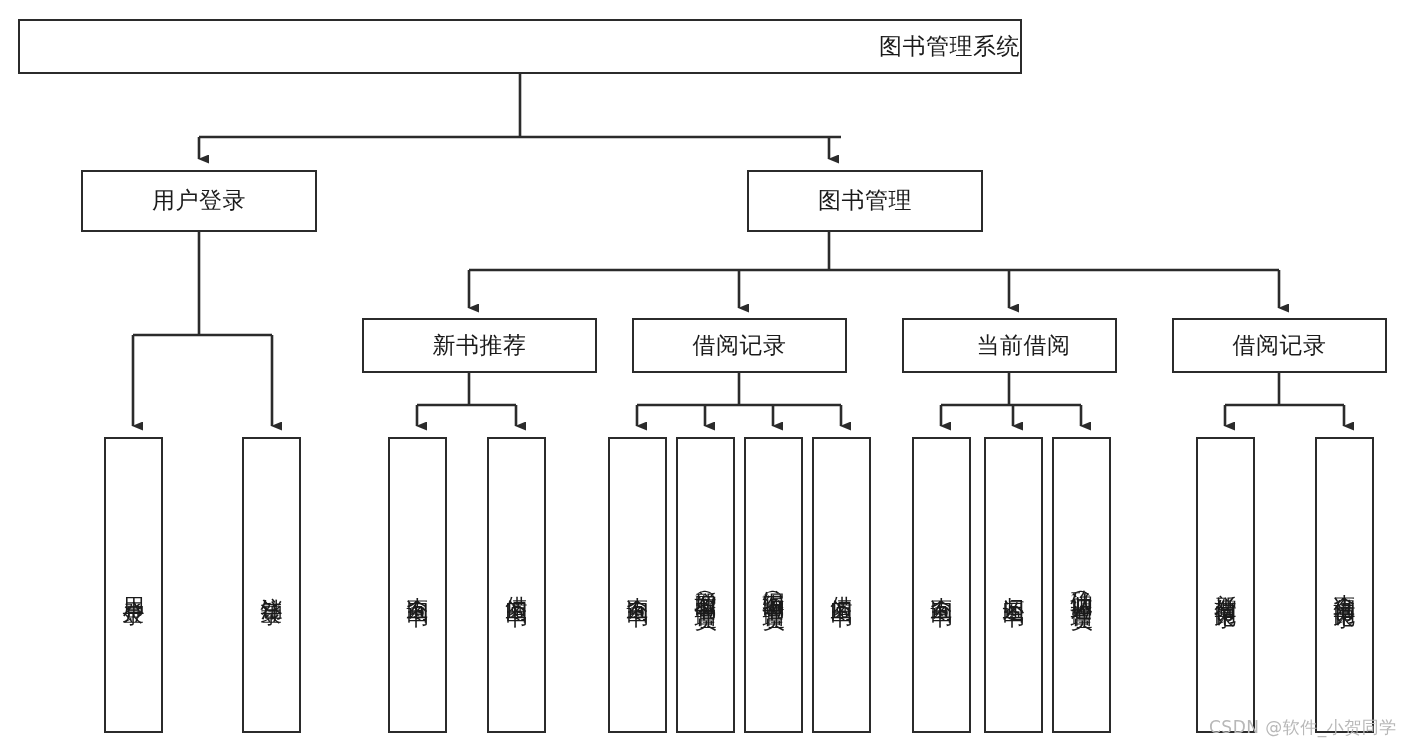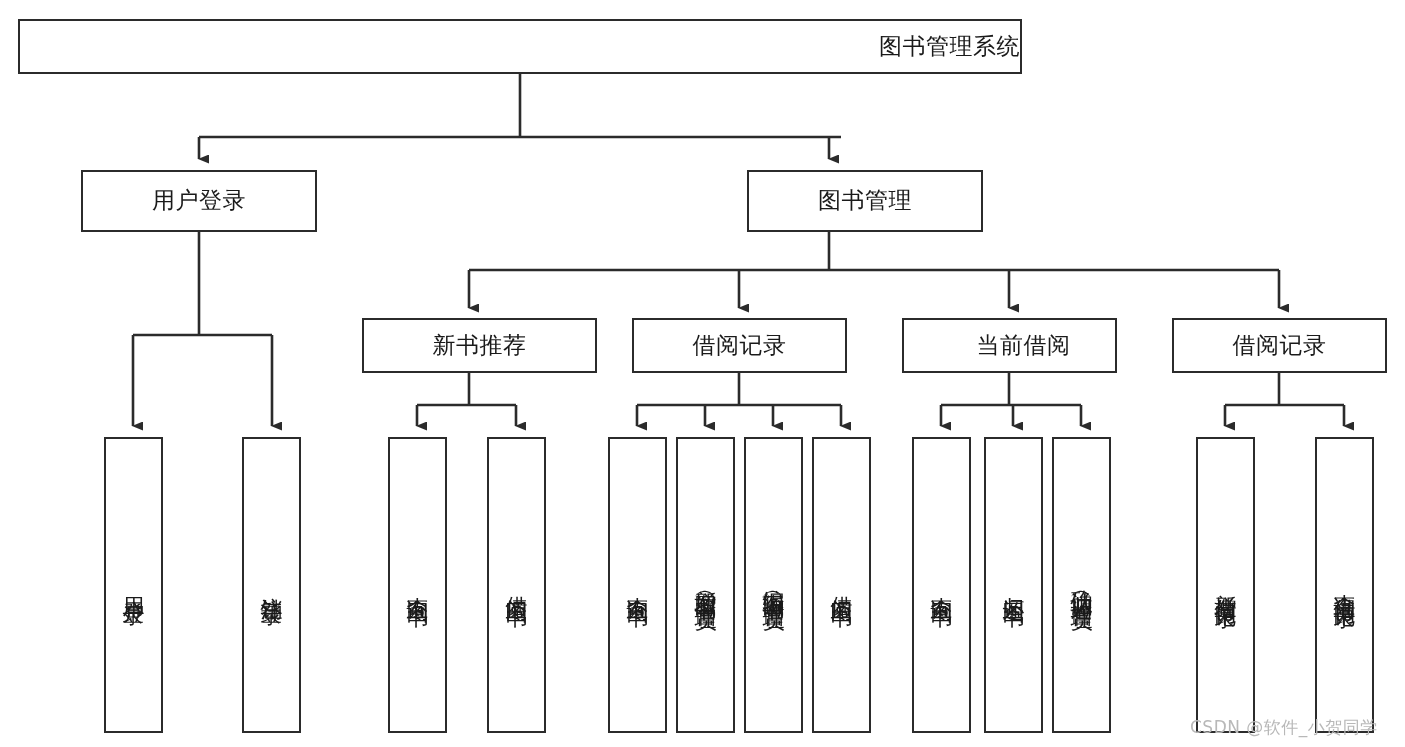--- a/index.html
+++ b/index.html
@@ -59,20 +59,21 @@
     white-space: nowrap;
     max-height: 282px;
   }
   .watermark {
     position: absolute;
     font-size: 17px;
     color: #b8b8b8;
     white-space: nowrap;
     letter-spacing: 0.5px;
     pointer-events: none;
+    margin-left: 19px;
   }
 </style>
 </head>
 <body>
 
 <div id="diagram-root">
 
   <svg id="edge-layer" viewBox="0 0 1405 747" xmlns="http://www.w3.org/2000/svg">
     <defs>
       <marker id="arrowhead" markerWidth="9" markerHeight="11" refX="4.5" refY="10" orient="auto" markerUnits="userSpaceOnUse">

